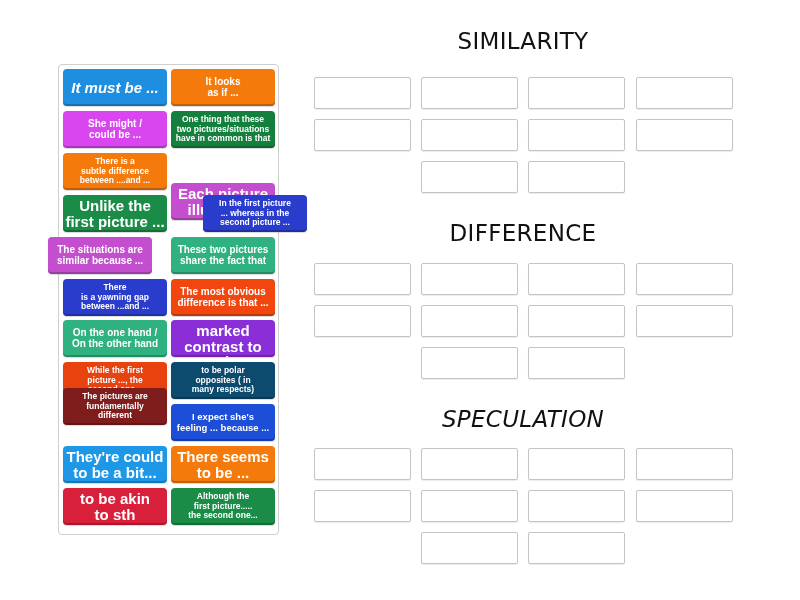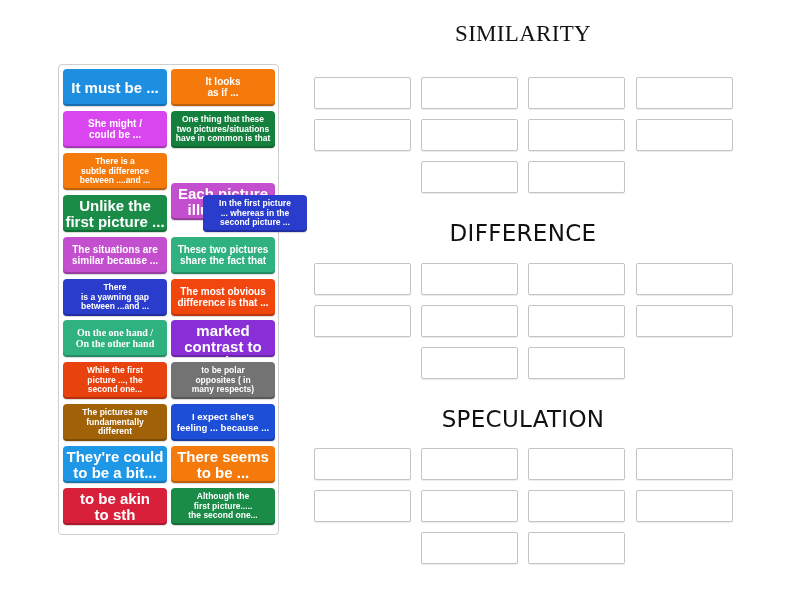--- a/index.html
+++ b/index.html
@@ -23,21 +23,21 @@
     .slot { position:absolute; width:97px; height:32px; border:1px solid #c4c4c4;
             border-radius:2px; background:#fff; box-sizing:border-box;
             box-shadow: 0 1px 1px rgba(0,0,0,0.08); }
   </style>
 </head>
 <body>
 
 <div class="panel"></div>
 
 <div id="cards">
-    <div class="card fs-l" style="left: 63px; top: 69px; background: rgb(30, 143, 224);">
+    <div class="card fs-l" style="left: 63px; top: 69px; background: rgb(30, 143, 224); font-style: italic;">
       <span>It must be ...</span>
     </div>
     <div class="card fs-m" style="left: 171px; top: 69px; background: rgb(245, 122, 12);">
       <span>It looks
 as if ...</span>
     </div>
     <div class="card fs-m" style="left: 63px; top: 111px; background: #d946ef;">
       <span>She might /
 could be ...</span>
     </div>
@@ -57,56 +57,56 @@
     </div>
     <div class="card fs-l" style="left: 63px; top: 195px; background: rgb(26, 140, 72);">
       <span>Unlike the
 first picture ...</span>
     </div>
     <div class="card fs-xs" style="left: 171px; top: 195px; background: rgb(42, 60, 204); margin-left: 32px;">
       <span>In the first picture
 ... whereas in the
 second picture ...</span>
     </div>
-    <div class="card fs-m" style="left: 63px; top: 237px; background: rgb(195, 79, 207);">
+    <div class="card fs-m" style="left: 48px; top: 237px; background: rgb(195, 79, 207);">
       <span>The situations are
 similar because ...</span>
     </div>
     <div class="card fs-m" style="left: 171px; top: 237px; background: rgb(47, 178, 127);">
       <span>These two pictures
 share the fact that</span>
     </div>
     <div class="card fs-xs" style="left: 63px; top: 279px; background: rgb(42, 60, 204);">
       <span>There
 is a yawning gap
 between ...and ...</span>
     </div>
     <div class="card fs-m" style="left: 171px; top: 279px; background: rgb(242, 70, 15);">
       <span>The most obvious
 difference is that ...</span>
     </div>
-    <div class="card fs-m" style="left: 63px; top: 320px; background: rgb(47, 178, 127); font-family: Liberation Serif, serif;">
+    <div class="card fs-m" style="left: 63px; top: 320px; background: rgb(47, 178, 127);">
       <span>On the one hand /
 On the other hand</span>
     </div>
     <div class="card fs-l" style="left: 171px; top: 320px; background: rgb(138, 47, 216);">
       <span>to be in marked
 contrast to sth</span>
     </div>
     <div class="card fs-xs" style="left: 63px; top: 362px; background: rgb(232, 66, 15);">
       <span>While the first
 picture ..., the
 second one...</span>
     </div>
-    <div class="card fs-xs" style="left: 171px; top: 362px; background: #737373;">
+    <div class="card fs-xs" style="left: 171px; top: 362px; background: #0c4a6e;">
       <span>to be polar
 opposites ( in
 many respects)</span>
     </div>
-    <div class="card fs-xs" style="left: 63px; top: 404px; background: #a16207; justify-content: center;">
+    <div class="card fs-xs" style="left: 63px; top: 388px; background: #7f1d1d; justify-content: center;">
       <span>The pictures are
 fundamentally
 different</span>
     </div>
     <div class="card fs-s" style="left: 171px; top: 404px; background: #1d4ed8;">
       <span>I expect she's
 feeling ... because ...</span>
     </div>
     <div class="card fs-l" style="left: 63px; top: 446px; background: rgb(30, 152, 230);">
       <span>They're could
@@ -120,23 +120,23 @@
       <span>to be akin
 to sth</span>
     </div>
     <div class="card fs-xs" style="left: 171px; top: 488px; background: rgb(26, 140, 72);">
       <span>Although the
 first picture.....
 the second one...</span>
     </div>
   </div>
 
-<div class="heading" style="top:21px;font-family:Liberation Serif, serif;">SIMILARITY</div>
+<div class="heading" style="top:28px;">SIMILARITY</div>
 <div class="heading" style="top:220px;">DIFFERENCE</div>
-<div class="heading" style="top:406px;">SPECULATION</div>
+<div class="heading" style="top:406px;font-style:italic;">SPECULATION</div>
 
 <div id="slots">
     <div class="slot" style="left: 314px; top: 77px;"></div>
     <div class="slot" style="left: 421px; top: 77px;"></div>
     <div class="slot" style="left: 528px; top: 77px;"></div>
     <div class="slot" style="left: 636px; top: 77px;"></div>
     <div class="slot" style="left: 314px; top: 119px;"></div>
     <div class="slot" style="left: 421px; top: 119px;"></div>
     <div class="slot" style="left: 528px; top: 119px;"></div>
     <div class="slot" style="left: 636px; top: 119px;"></div>

